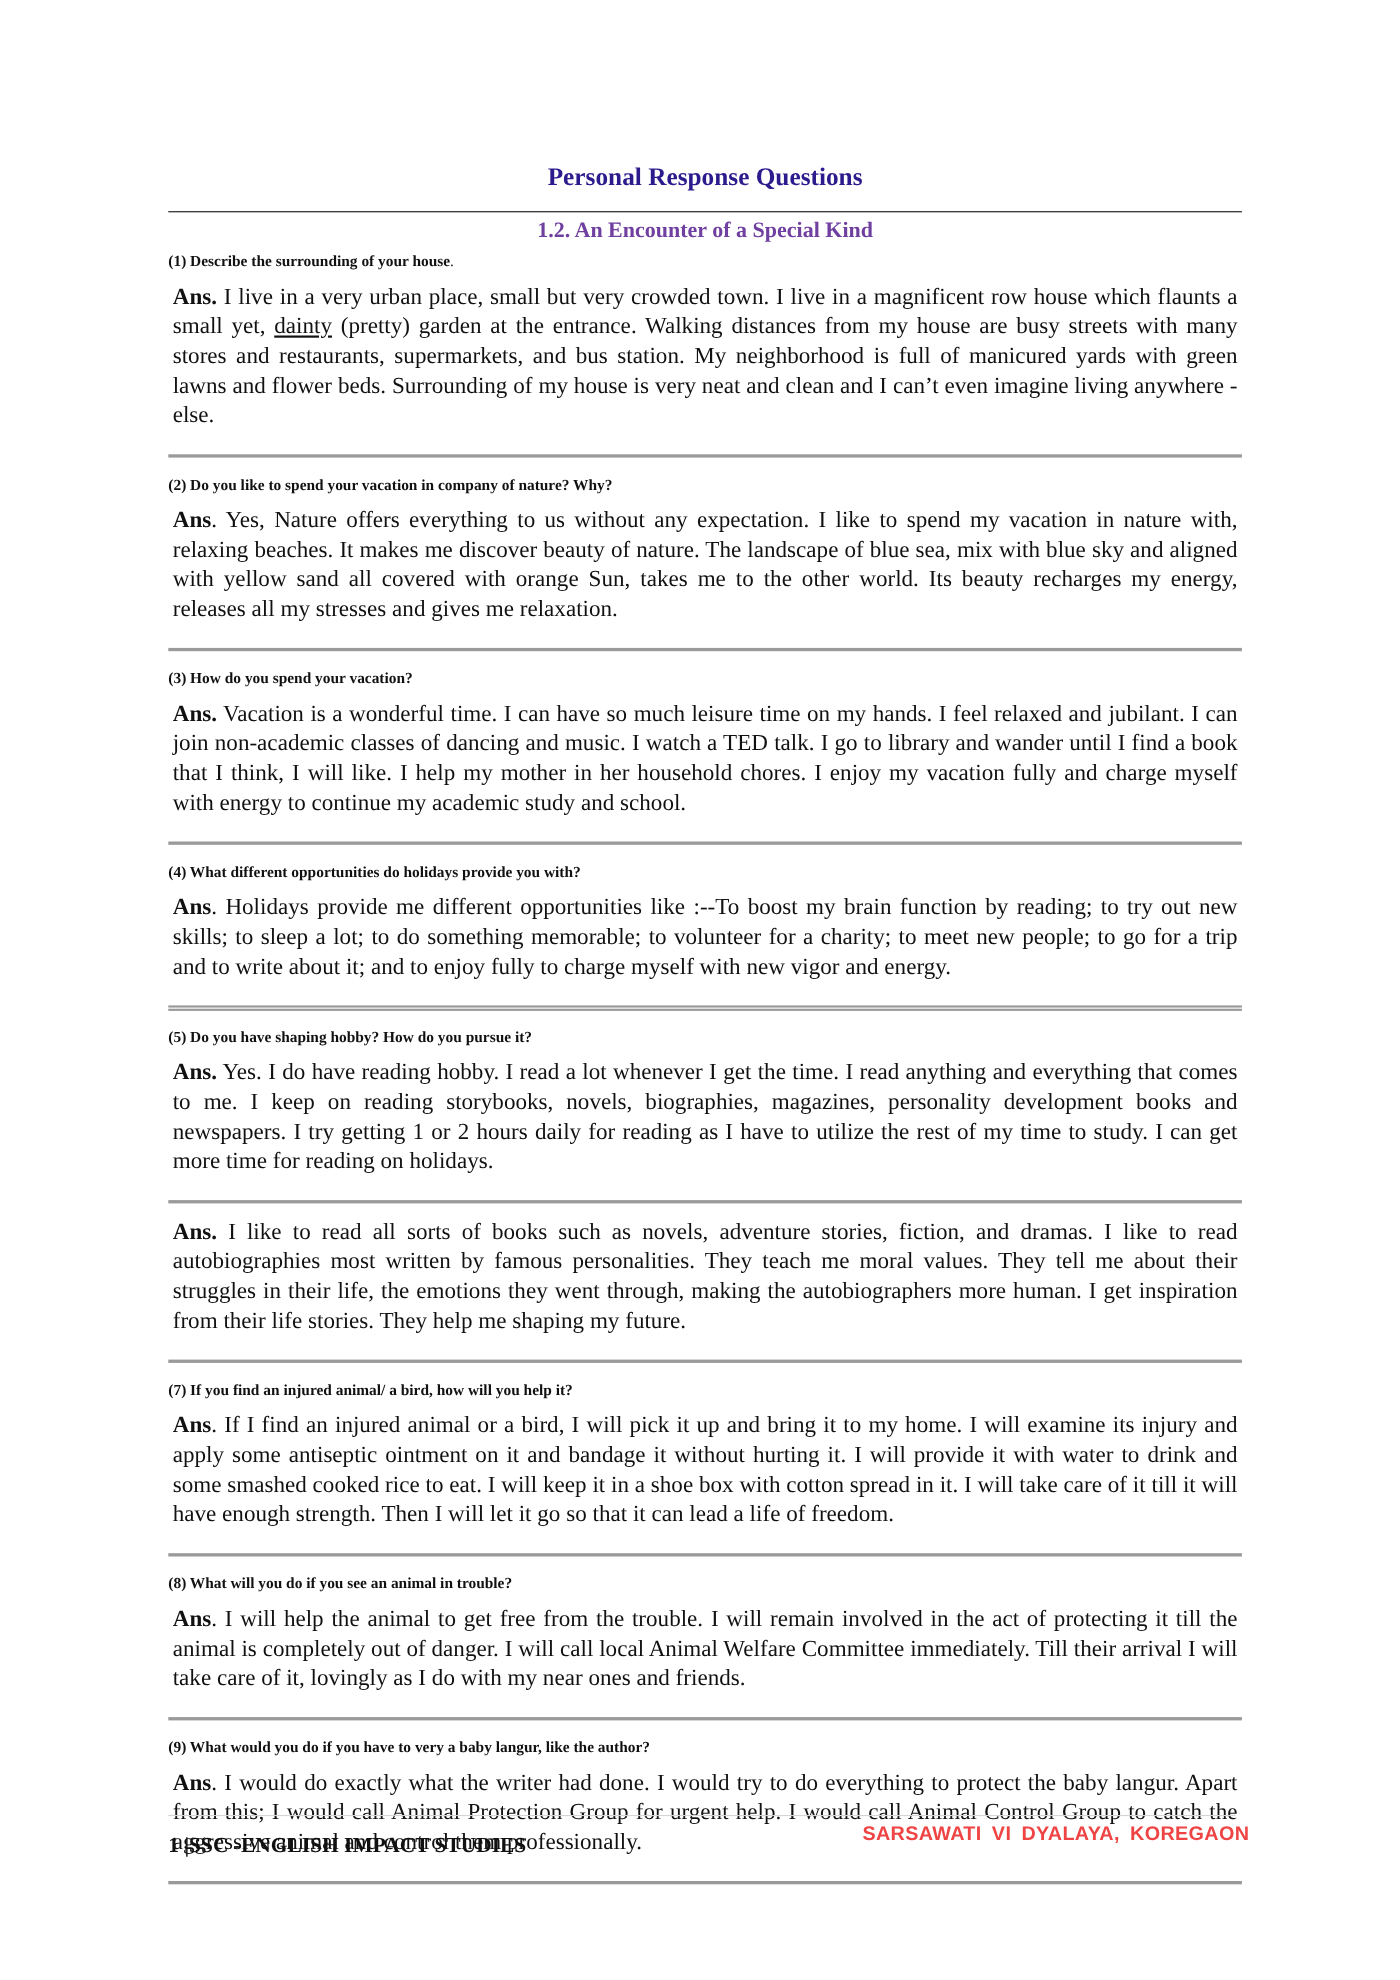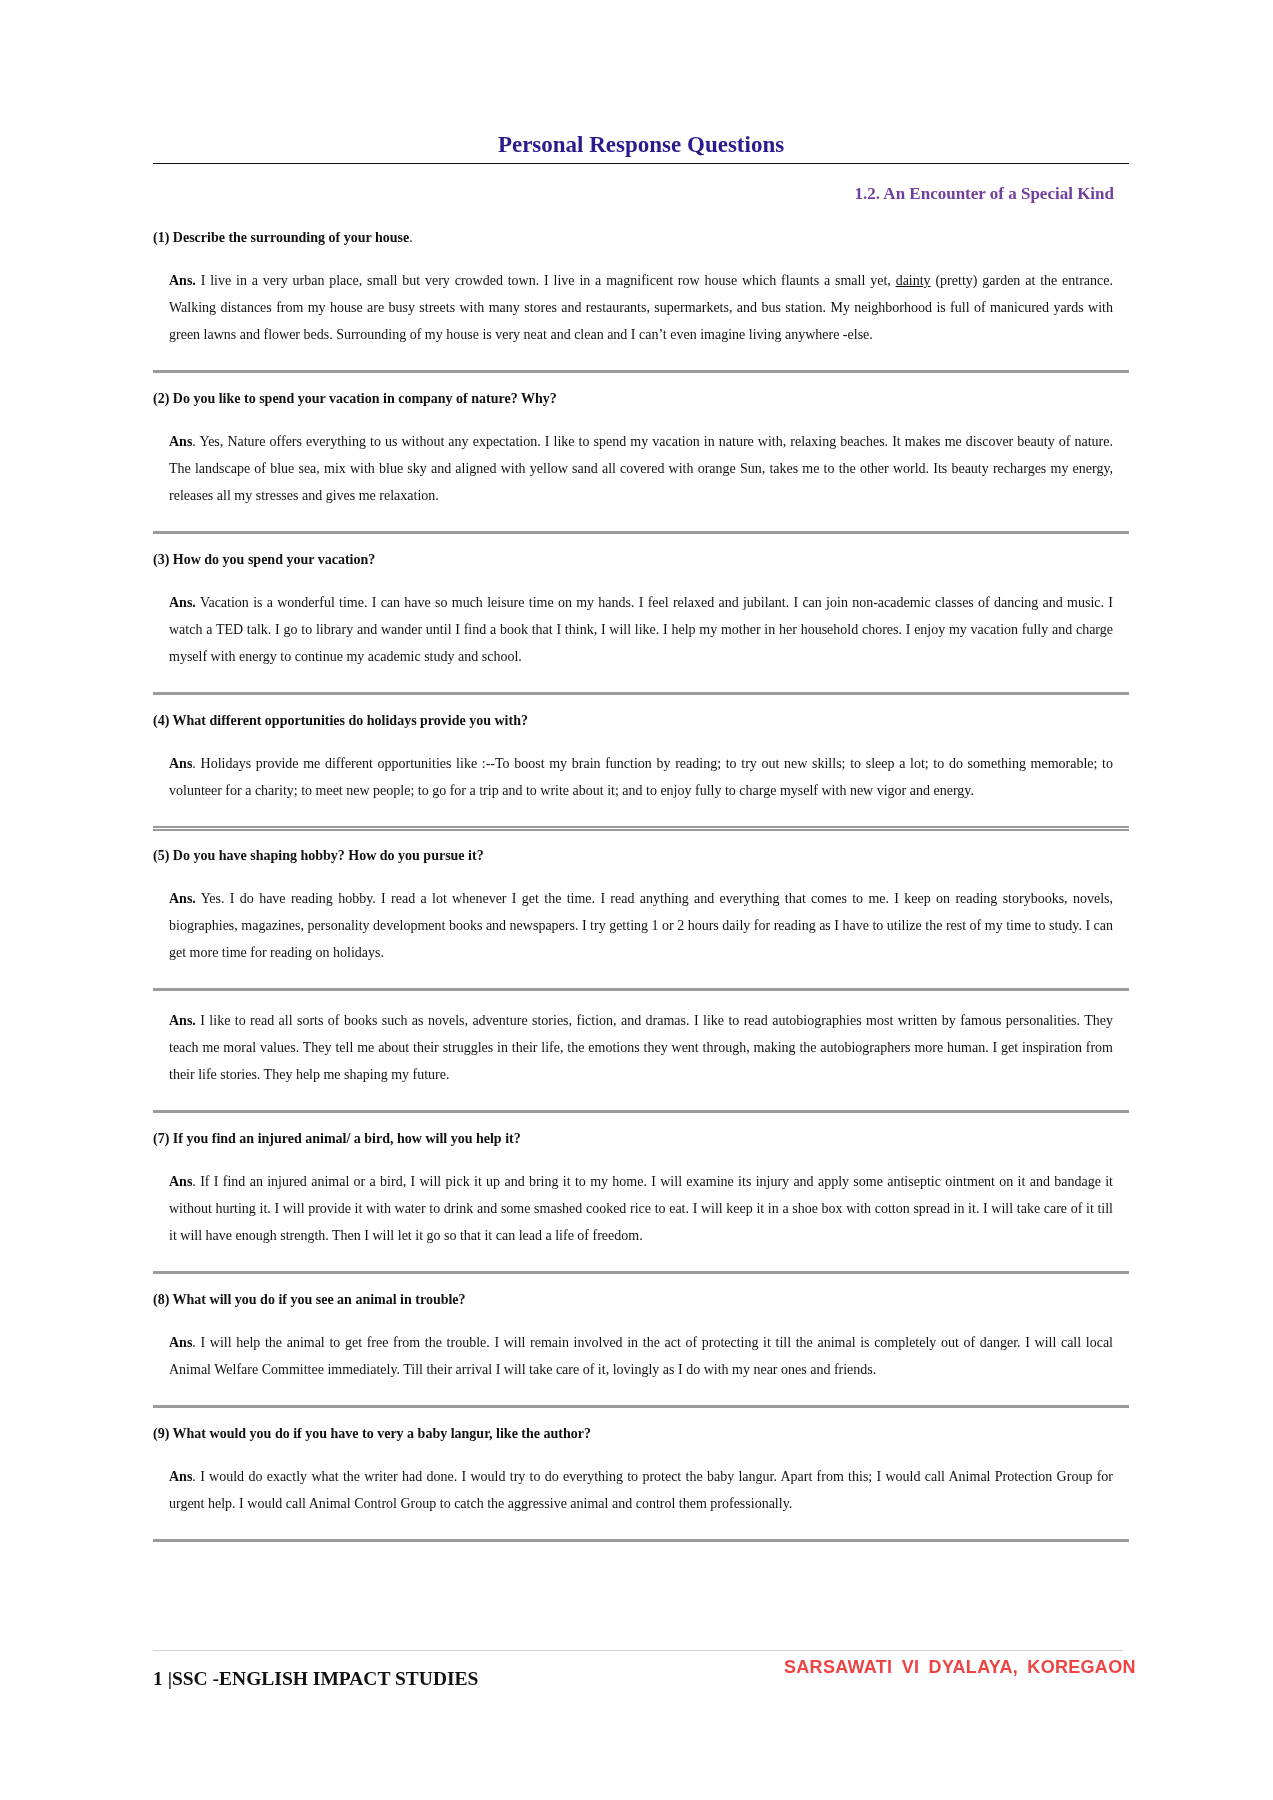--- a/index.html
+++ b/index.html
@@ -16,49 +16,49 @@
       left: 153px;
       top: 130px;
       width: 976px;
     }
     .doc-title {
       text-align: center;
       font-weight: bold;
       font-size: 23px;
       color: #2b1b8c;
       line-height: 30px;
-      margin: 0;
+      margin: 16px;
     }
     .title-rule {
       height: 0;
       border-top: 1.5px solid #111;
       margin: 3px 0 0 0;
     }
     .doc-subtitle {
-      text-align: right;
+      text-align: center;
       font-weight: bold;
-      font-size: 17px;
+      font-size: 20px;
       color: #7040a0;
       line-height: 30px;
-      margin: 15px;
+      margin: 1px;
     }
     .qa {
       margin: 0;
     }
     .question {
       font-weight: bold;
       font-size: 14px;
       line-height: 27px;
       margin: 0;
     }
     .answer {
-      font-size: 14px;
+      font-size: 21px;
       line-height: 27px;
       text-align: justify;
-      margin: 16px;
+      margin: 4px;
     }
     .ans-label { font-weight: bold; }
     .underlined { text-decoration: underline; }
     .sep {
       height: 3px;
       background: #9a9a9a;
       margin: 22px 0 12px 0;
     }
     .sep.double {
       height: 1.5px;

